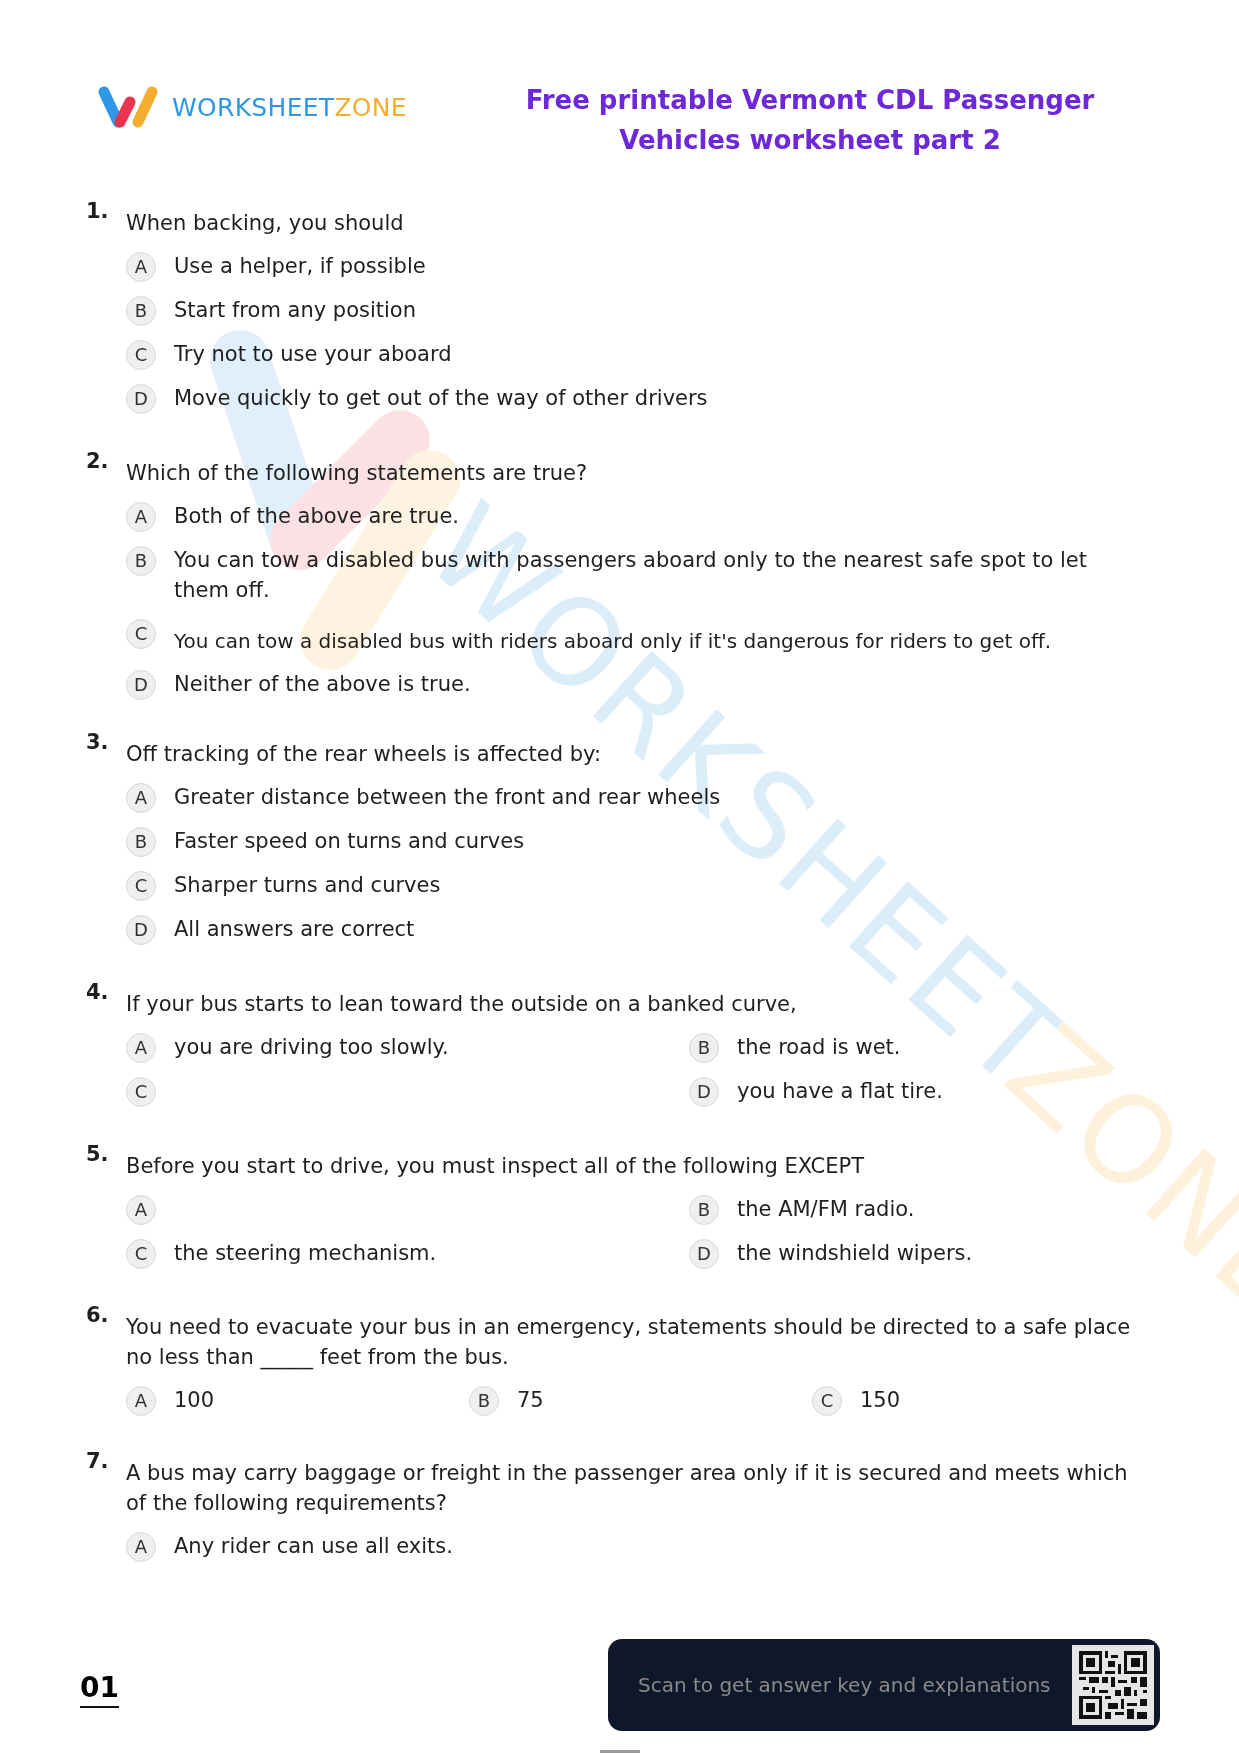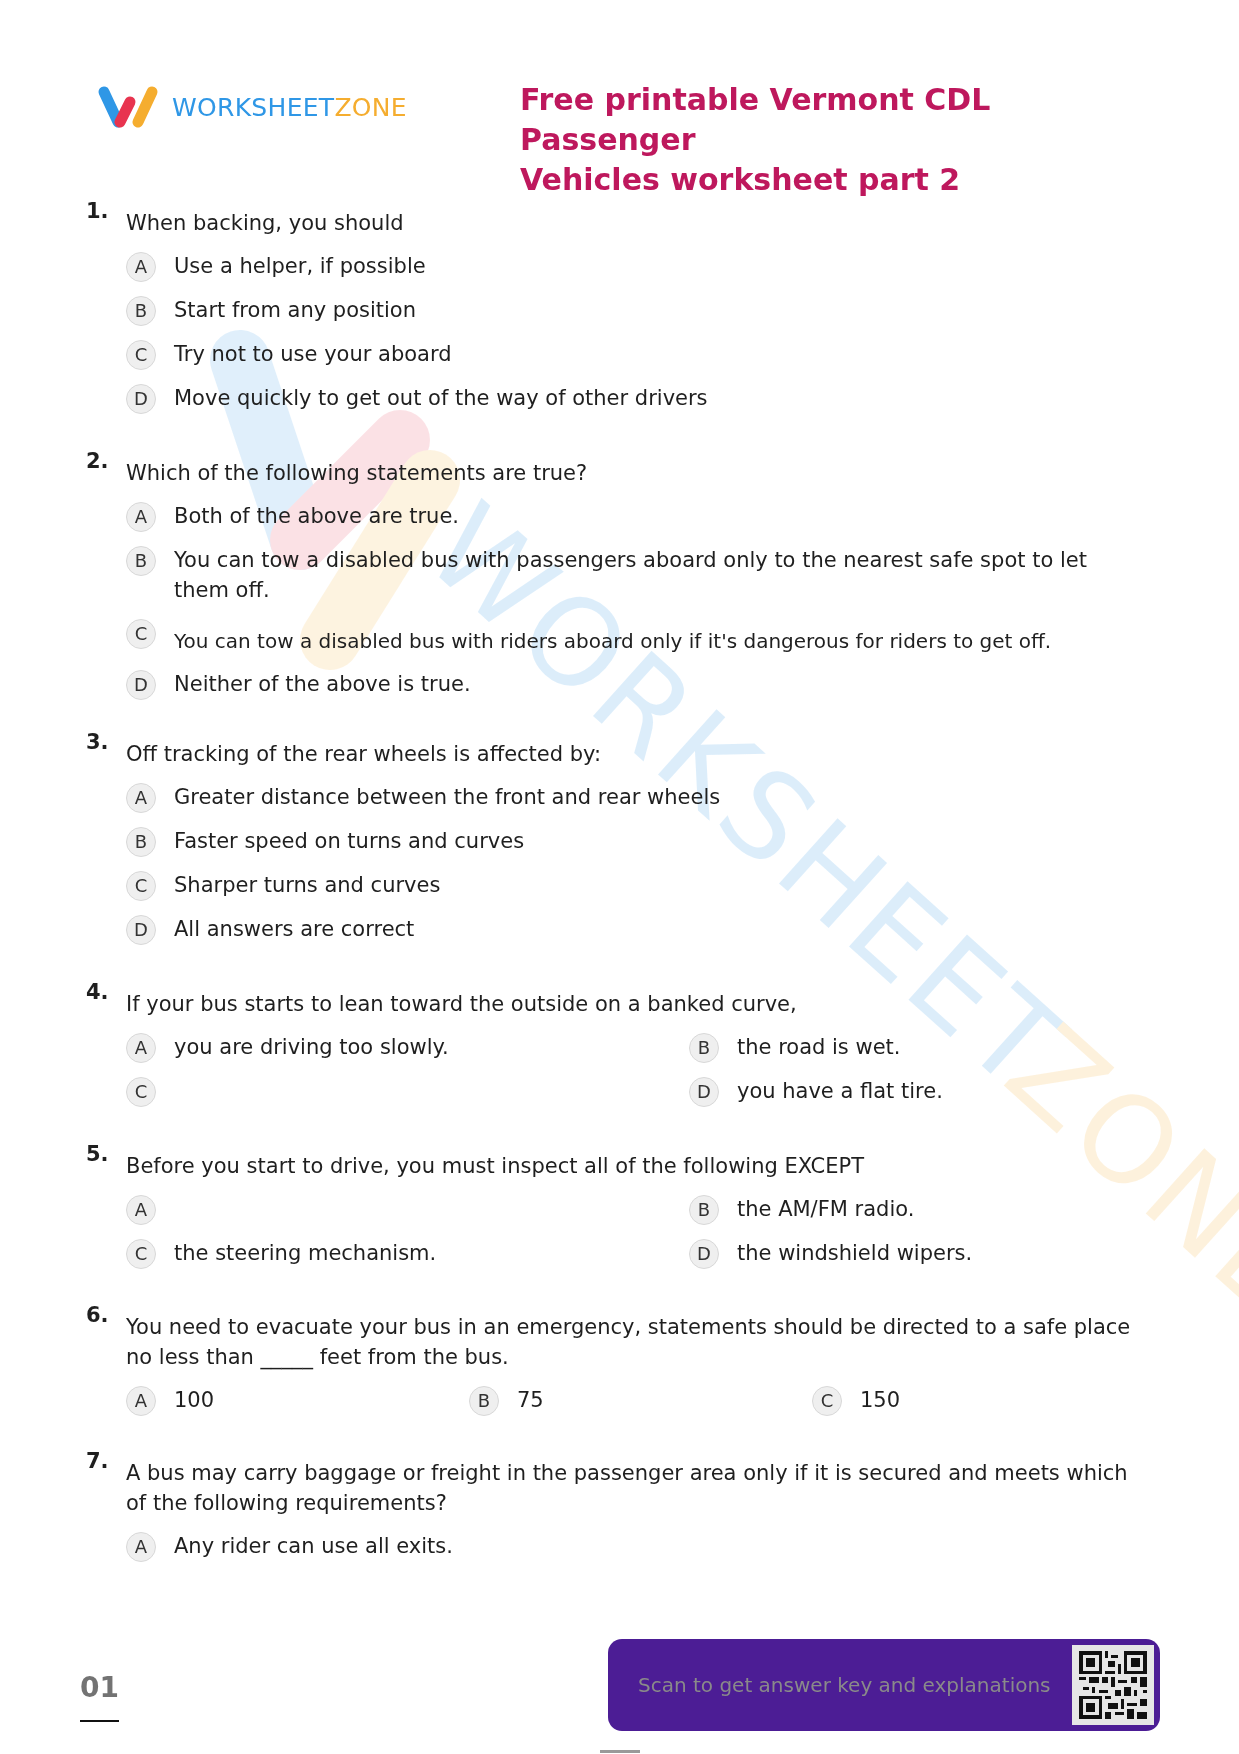--- a/index.html
+++ b/index.html
@@ -6,35 +6,35 @@
   body {
     width: 1239px; height: 1754px; background: #ffffff; position: relative; overflow: hidden;
     font-family: "DejaVu Sans", "Liberation Sans", sans-serif; color: #1f1f1f;
   }
   .watermark { position: absolute; left: 0; top: 0; width: 1239px; height: 1754px; pointer-events: none; z-index: 0; }
   .header { position: absolute; left: 0; top: 0; width: 1239px; height: 180px; z-index: 1; }
   .logo { position: absolute; left: 96px; top: 84px; display: flex; align-items: center; }
   .logo-text { font-family: "DejaVu Sans", sans-serif; font-size: 25px; letter-spacing: 0.3px; margin-left: 10px; line-height: 1; }
   .logo-text .w { color: #2f97e6; }
   .logo-text .z { color: #f5ad2f; }
-  .title { position: absolute; left: 520px; top: 80px; width: 580px; font-weight: bold;
-           font-size: 30px; line-height: 40px; color: #be185d; }
+  .title { position: absolute; left: 520px; top: 80px; width: 580px; text-align: center; font-weight: bold;
+           font-size: 26px; line-height: 40px; color: #6d28d9; }
   .content { position: absolute; left: 0; top: 0; width: 1239px; z-index: 1; }
   .q { position: absolute; left: 86px; width: 1060px; }
   .q-head { display: flex; font-size: 21px; line-height: 30px; }
   .q-num { width: 40px; font-weight: bold; flex: 0 0 40px; }
   .q-text { flex: 1; margin-top: 12px; }
   .opts { margin-left: 40px; }
   .opt { display: flex; align-items: flex-start; font-size: 21px; line-height: 30px; }
   .badge { flex: 0 0 30px; width: 30px; height: 30px; border-radius: 50%; background: #efefef; border: 1px solid #d8d8d8;
            box-sizing: border-box; text-align: center; line-height: 28px; font-size: 18px; color: #333; margin-right: 18px; margin-top: 1px; }
   .opt-text { flex: 1; }
-  .page-num { position: absolute; left: 80px; top: 1672px; font-weight: bold; font-size: 28px; color: #737373;
-              border-bottom: 2px solid #111; line-height: 32px; padding-bottom: 16px; z-index: 1; }
-  .scanbox { position: absolute; left: 608px; top: 1639px; width: 552px; height: 92px; background: #4c1d95; border-radius: 14px; z-index: 1; }
+  .page-num { position: absolute; left: 80px; top: 1672px; font-weight: bold; font-size: 28px; color: #000000;
+              border-bottom: 2px solid #111; line-height: 32px; padding-bottom: 2px; z-index: 1; }
+  .scanbox { position: absolute; left: 608px; top: 1639px; width: 552px; height: 92px; background: #0f172a; border-radius: 14px; z-index: 1; }
   .scan-text { position: absolute; left: 30px; top: 31px; font-size: 20px; color: #8a8a8a; line-height: 30px; }
   .qr { position: absolute; right: 6px; top: 6px; width: 82px; height: 80px; background: #e6e6e6; }
   .bottom-line { position: absolute; left: 600px; top: 1750px; width: 40px; height: 3px; background: #999; z-index: 1; }
 </style>
 </head>
 <body>
 
 <svg class="watermark" viewBox="0 0 1239 1754">
   <g opacity="0.14">
     <line x1="240" y1="360" x2="300" y2="540" stroke="#2f97e6" stroke-width="60" stroke-linecap="round"></line>

